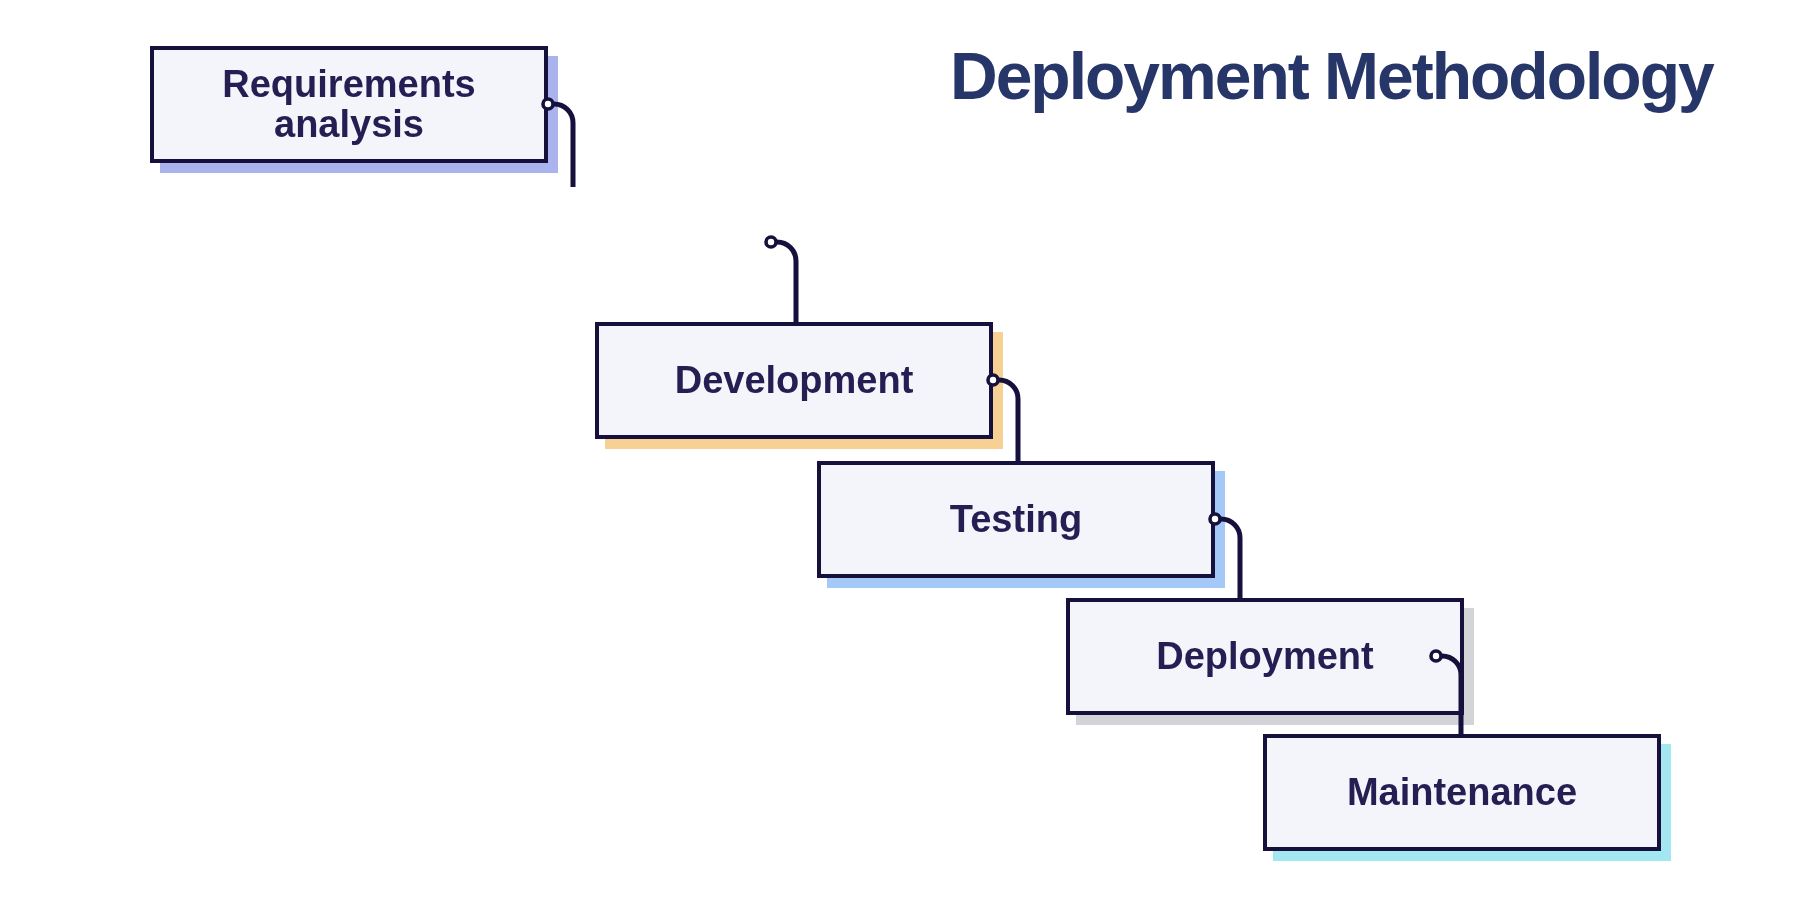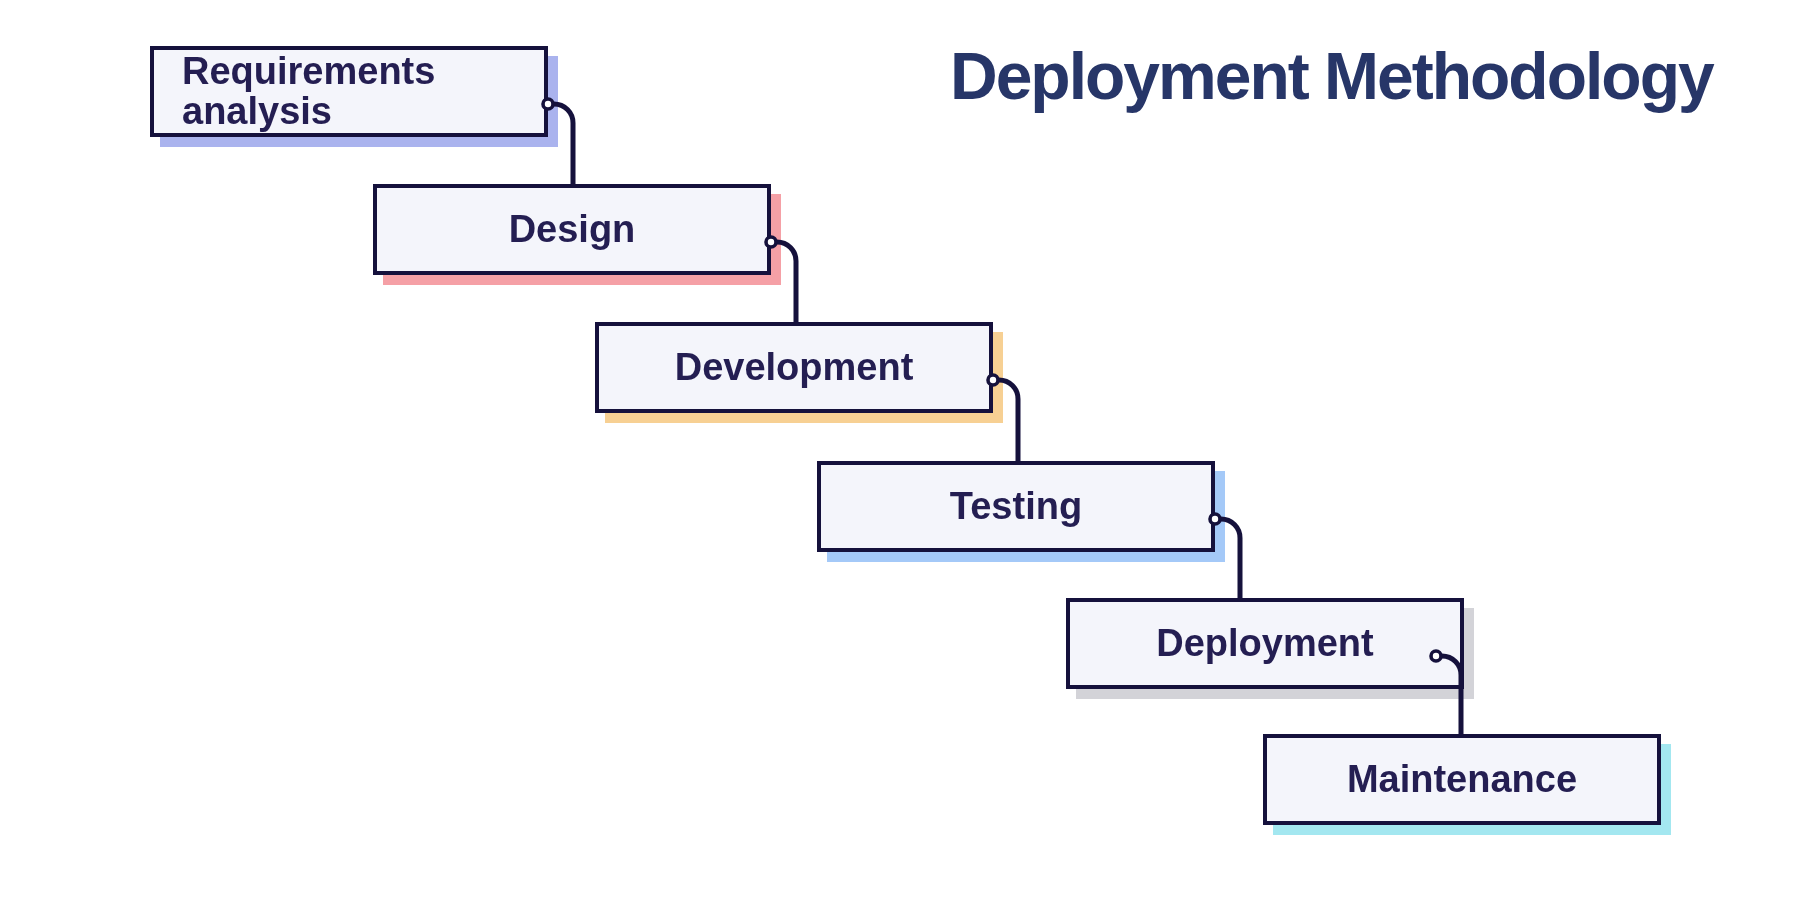--- a/index.html
+++ b/index.html
@@ -28,27 +28,27 @@
     top: 38px;
     font-size: 66px;
     font-weight: 800;
     letter-spacing: -2px;
     color: var(--title-text);
     white-space: nowrap;
   }
   .step-box {
     position: absolute;
     width: 398px;
-    height: 91px;
+    height: 117px;
     background: var(--box-fill);
     border: 4px solid var(--box-border);
     display: flex;
     align-items: center;
     justify-content: center;
-    text-align: left;
+    text-align: center;
   }
   .step-label {
     font-size: 38px;
     font-weight: 700;
     line-height: 1.05;
     color: var(--box-text);
     padding: 0 28px;
   }
   .step-1 { left: 150px;  top: 46px;  }
   .step-2 { left: 373px;  top: 184px; }
@@ -75,23 +75,20 @@
 <body>
 
 <div class="canvas">
 
   <div class="diagram-title">Deployment Methodology</div>
 
   <div class="step-box step-1" style="box-shadow: rgb(170, 179, 238) 10px 10px 0px;">
     <div class="step-label">Requirements analysis</div>
   </div>
 
-  <div class="step-box step-2" style="box-shadow: rgb(245, 160, 166) 10px 10px 0px;">
-    <div class="step-label">Design</div>
-  </div>
 
   <div class="step-box step-3" style="box-shadow: rgb(247, 208, 147) 10px 10px 0px;">
     <div class="step-label">Development</div>
   </div>
 
   <div class="step-box step-4" style="box-shadow: rgb(164, 201, 248) 10px 10px 0px;">
     <div class="step-label">Testing</div>
   </div>
 
   <div class="step-box step-5" style="box-shadow: rgb(211, 211, 216) 10px 10px 0px;">

